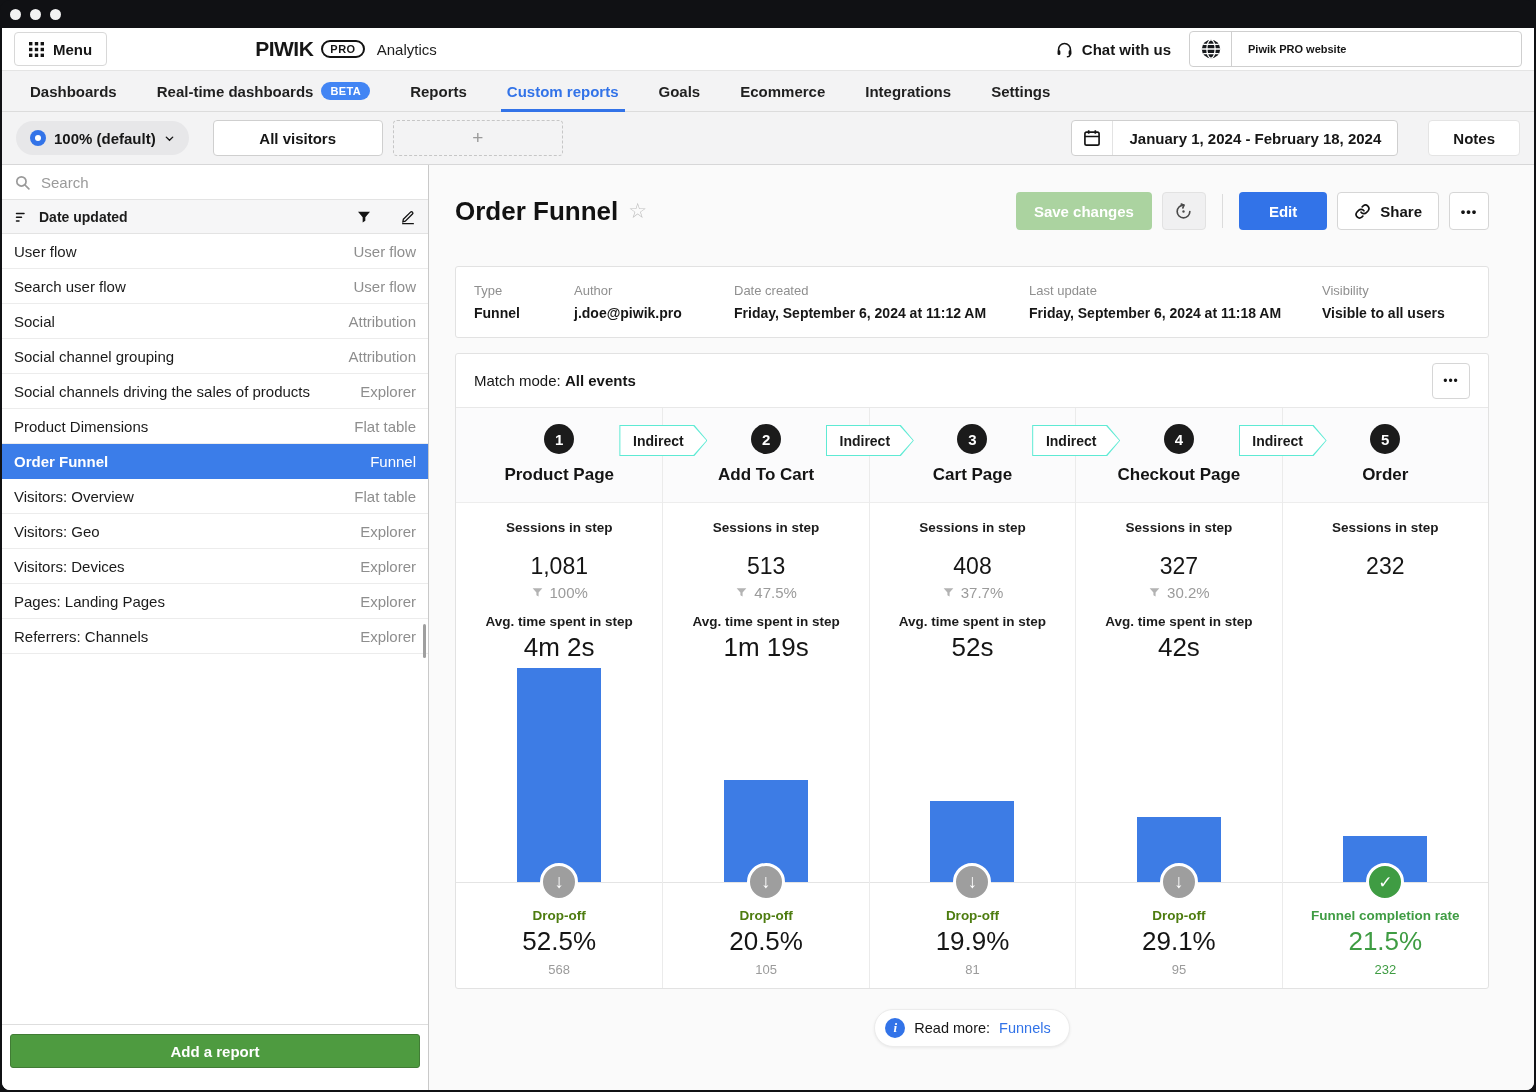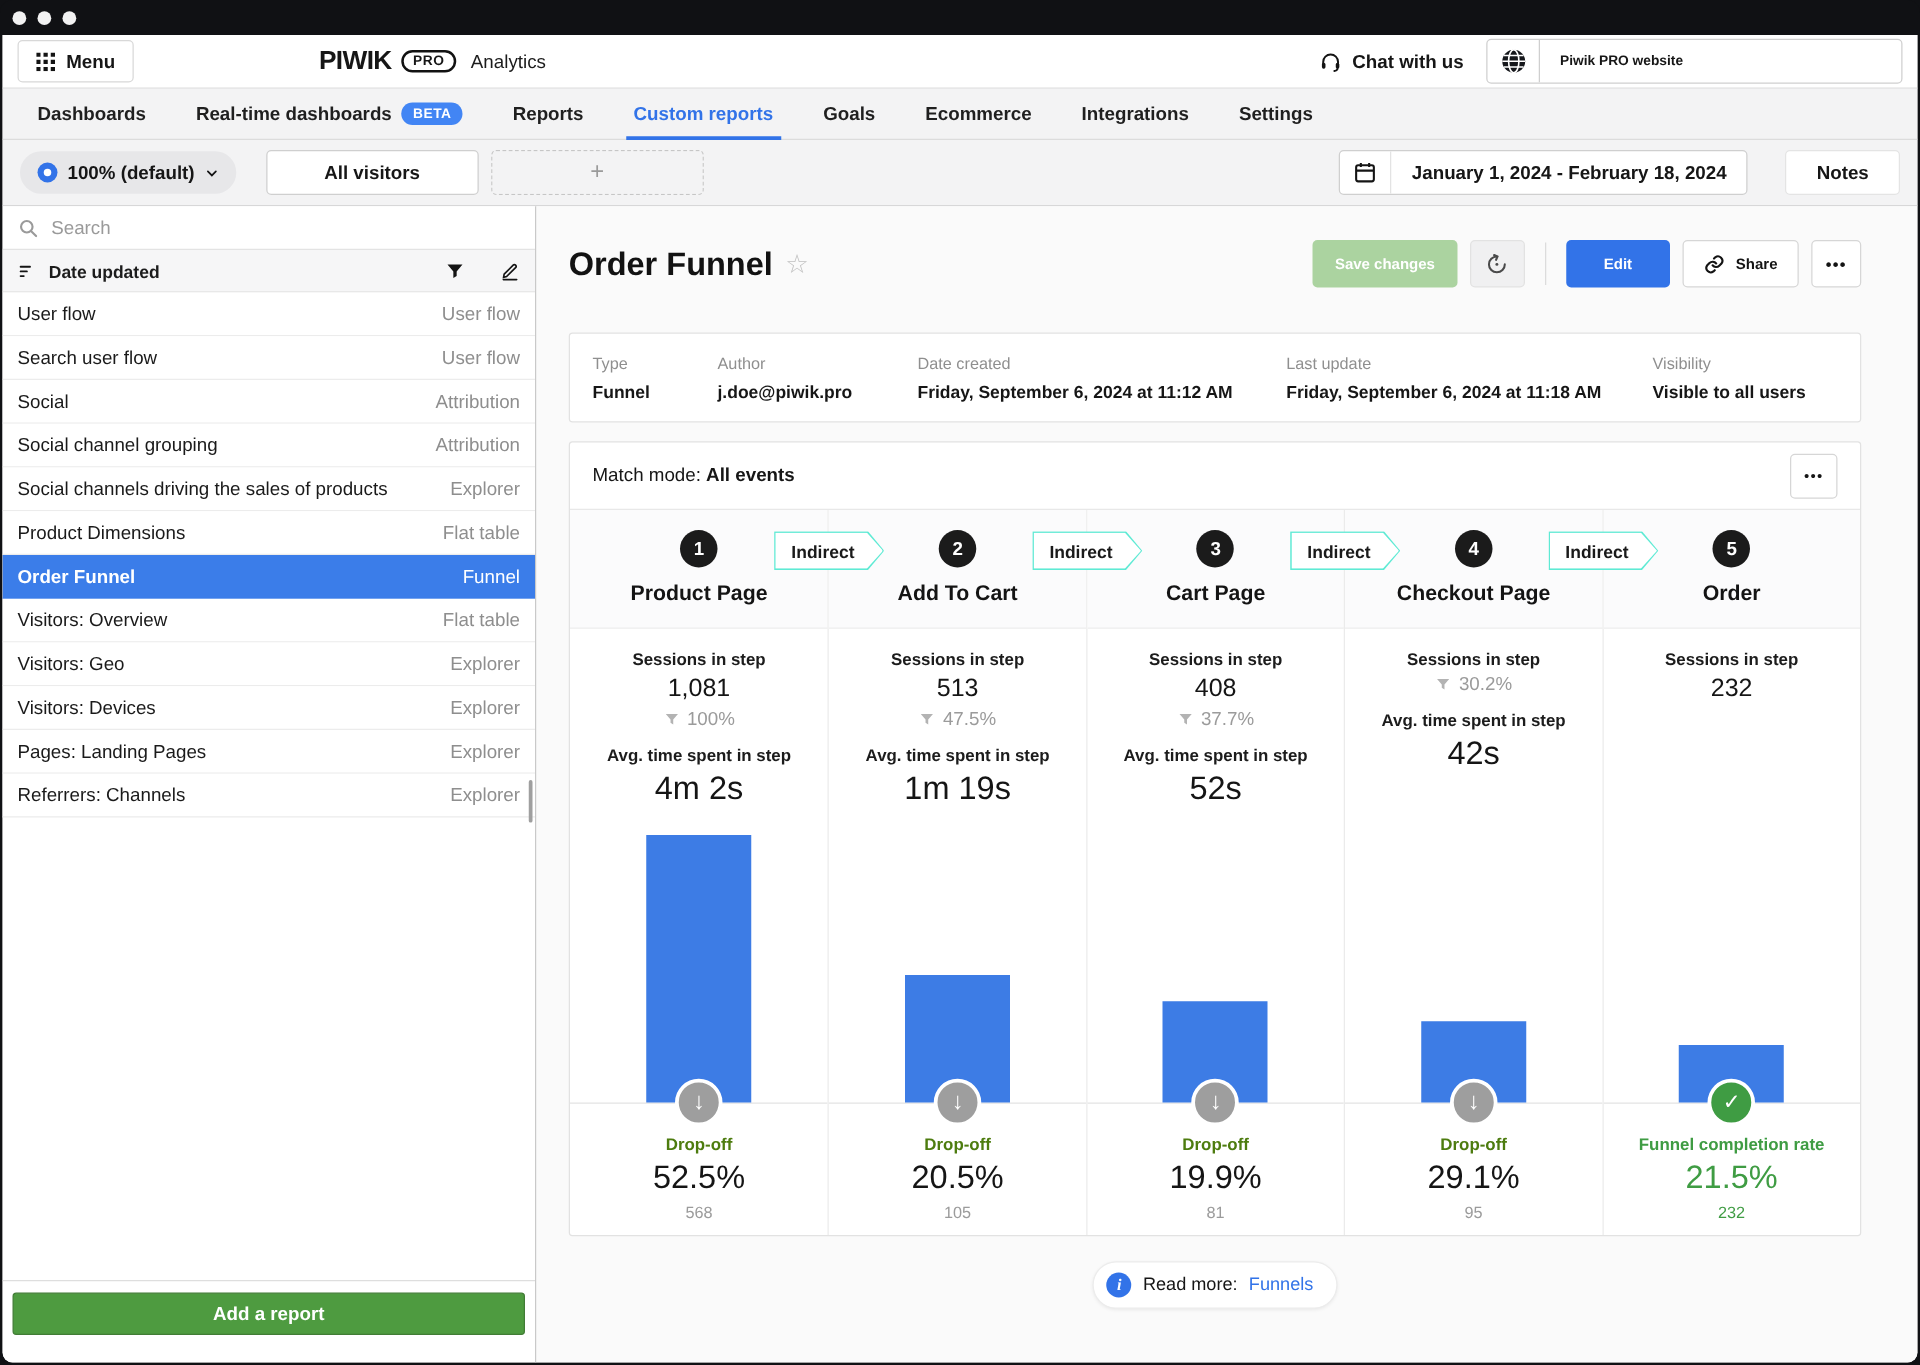--- a/index.html
+++ b/index.html
@@ -67,21 +67,21 @@
   .side-scrollthumb { position:absolute; right:2px; top:459px; width:3px; height:34px; background:#9f9f9f; border-radius:2px; }
   .side-footer { border-top:1px solid #dedede; padding:9px 8px 22px; }
   .add-report-btn { width:100%; height:34px; background:var(--add-green); border:1px solid #417c35; border-radius:3px; color:#fff; font-size:15px; font-weight:700; display:flex; align-items:center; justify-content:center; cursor:pointer; }
 
   
   .main { flex:1; background:#fafafa; padding:0 45px 0 26px; overflow:hidden; }
   .title-row { margin-top:27px; display:flex; align-items:center; }
   .report-title { font-size:26px; font-weight:700; color:#121212; }
   .fav-star { font-size:21px; color:#c0c0c0; margin-left:10px; cursor:pointer; }
   .title-actions { margin-left:auto; display:flex; align-items:center; gap:10px; }
-  .btn { height:38px; border-radius:4px; font-size:12px; font-weight:700; display:flex; align-items:center; justify-content:center; font-family:inherit; cursor:pointer; }
+  .btn { height:38px; border-radius:4px; font-size:15px; font-weight:700; display:flex; align-items:center; justify-content:center; font-family:inherit; cursor:pointer; }
   .btn-save { background:var(--save-dis); color:#fff; padding:0 18px; border:none; cursor:default; }
   .btn-refresh { width:44px; background:#f0f0f1; border:1px solid #e2e2e2; }
   .v-div { width:1px; height:34px; background:#dcdcdc; margin:0 6px; }
   .btn-edit { background:var(--accent); color:#fff; border:none; padding:0 30px; }
   .btn-share { background:#fff; border:1px solid #d6d6d6; padding:0 16px; gap:9px; color:#141414; }
   .btn-more { background:#fff; border:1px solid #d6d6d6; width:40px; font-size:13px; letter-spacing:1px; color:#141414; }
 
   .meta-card { margin-top:36px; background:#fff; border:1px solid #e2e2e2; border-radius:3px; padding:16px 18px; display:grid; grid-template-columns:100px 160px 295px 293px 1fr; }
   .meta-label { font-size:13px; color:#8f8f8f; margin-bottom:7px; }
   .meta-value { font-size:14px; font-weight:700; color:#161616; }
@@ -96,21 +96,21 @@
   .col + .col { border-left:1px solid #ebebeb; }
   .col-header { height:95px; border-bottom:1px solid #ededed; background:#fbfbfc; display:flex; flex-direction:column; align-items:center; padding-top:16px; }
   .step-circle { width:30px; height:30px; border-radius:50%; background:#1b1b1b; color:#fff; font-size:15px; font-weight:700; display:flex; align-items:center; justify-content:center; margin-bottom:11px; }
   .step-name { font-size:17px; font-weight:700; color:#141414; }
   .connector { position:absolute; top:17px; left:0; transform:translateX(-50%); width:88px; height:31px; z-index:3;
     clip-path:polygon(0 0, calc(100% - 13px) 0, 100% 50%, calc(100% - 13px) 100%, 0 100%); background:#5eead4; }
   .connector-inner { position:absolute; inset:1px; clip-path:polygon(0 0, calc(100% - 13px) 0, 100% 50%, calc(100% - 13px) 100%, 0 100%); background:#fff; display:flex; align-items:center; justify-content:center; padding-right:10px; font-size:14px; font-weight:700; color:#1a1a1a; }
 
   .col-stats { height:148px; text-align:center; padding-top:17px; }
   .stat-label { font-size:13.5px; font-weight:700; color:#1c1c1c; }
-  .stat-number { font-size:20px; color:#151515; margin-top:5px; }
+  .stat-number { font-size:23px; color:#151515; margin-top:18px; }
   .stat-percent { margin-top:4px; font-size:15px; color:#9b9b9b; display:flex; align-items:center; justify-content:center; gap:6px; }
   .stat-avg-label { margin-top:13px; font-size:13.5px; font-weight:700; color:#1c1c1c; }
   .stat-time { font-size:26px; color:#151515; margin-top:3px; }
 
   .col-bars { height:232px; position:relative; border-bottom:1px solid #e4e4e4; }
   .bar { position:absolute; bottom:0; left:50%; transform:translateX(-50%); width:84px; background:var(--bar); }
   .bar-badge { position:absolute; bottom:0; left:50%; transform:translate(-50%,50%); width:38px; height:38px; border-radius:50%; background:var(--drop-gray); border:3px solid #fff; z-index:2; display:flex; align-items:center; justify-content:center; color:#fff; font-size:19px; }
   .bar-badge.complete { background:var(--green); font-size:17px; font-weight:700; }
 
   .col-drop { height:105px; text-align:center; padding-top:25px; }
@@ -501,20 +501,21 @@
                   <div class="connector-inner">
                     <span>Indirect</span>
                   </div>
                 </div>
                 <div class="col-header">
       <div class="step-circle">4</div>
       <div class="step-name">Checkout Page</div>
     </div>
     <div class="col-stats">
       <div class="stat-label">Sessions in step</div>
+      <div class="stat-number">327</div>
                   <div class="stat-percent">
                     <svg width="13" height="13" viewBox="0 0 24 24">
                       <path d="M3 4h18l-7 8v7.5l-4-2.5V12z" fill="#b3b3b3"></path>
                     </svg>
                     <span>30.2%</span>
                   </div>
                   <div class="stat-avg-label">Avg. time spent in step</div>
              <div class="stat-time">42s</div>
                 </div>
     <div class="col-bars">

